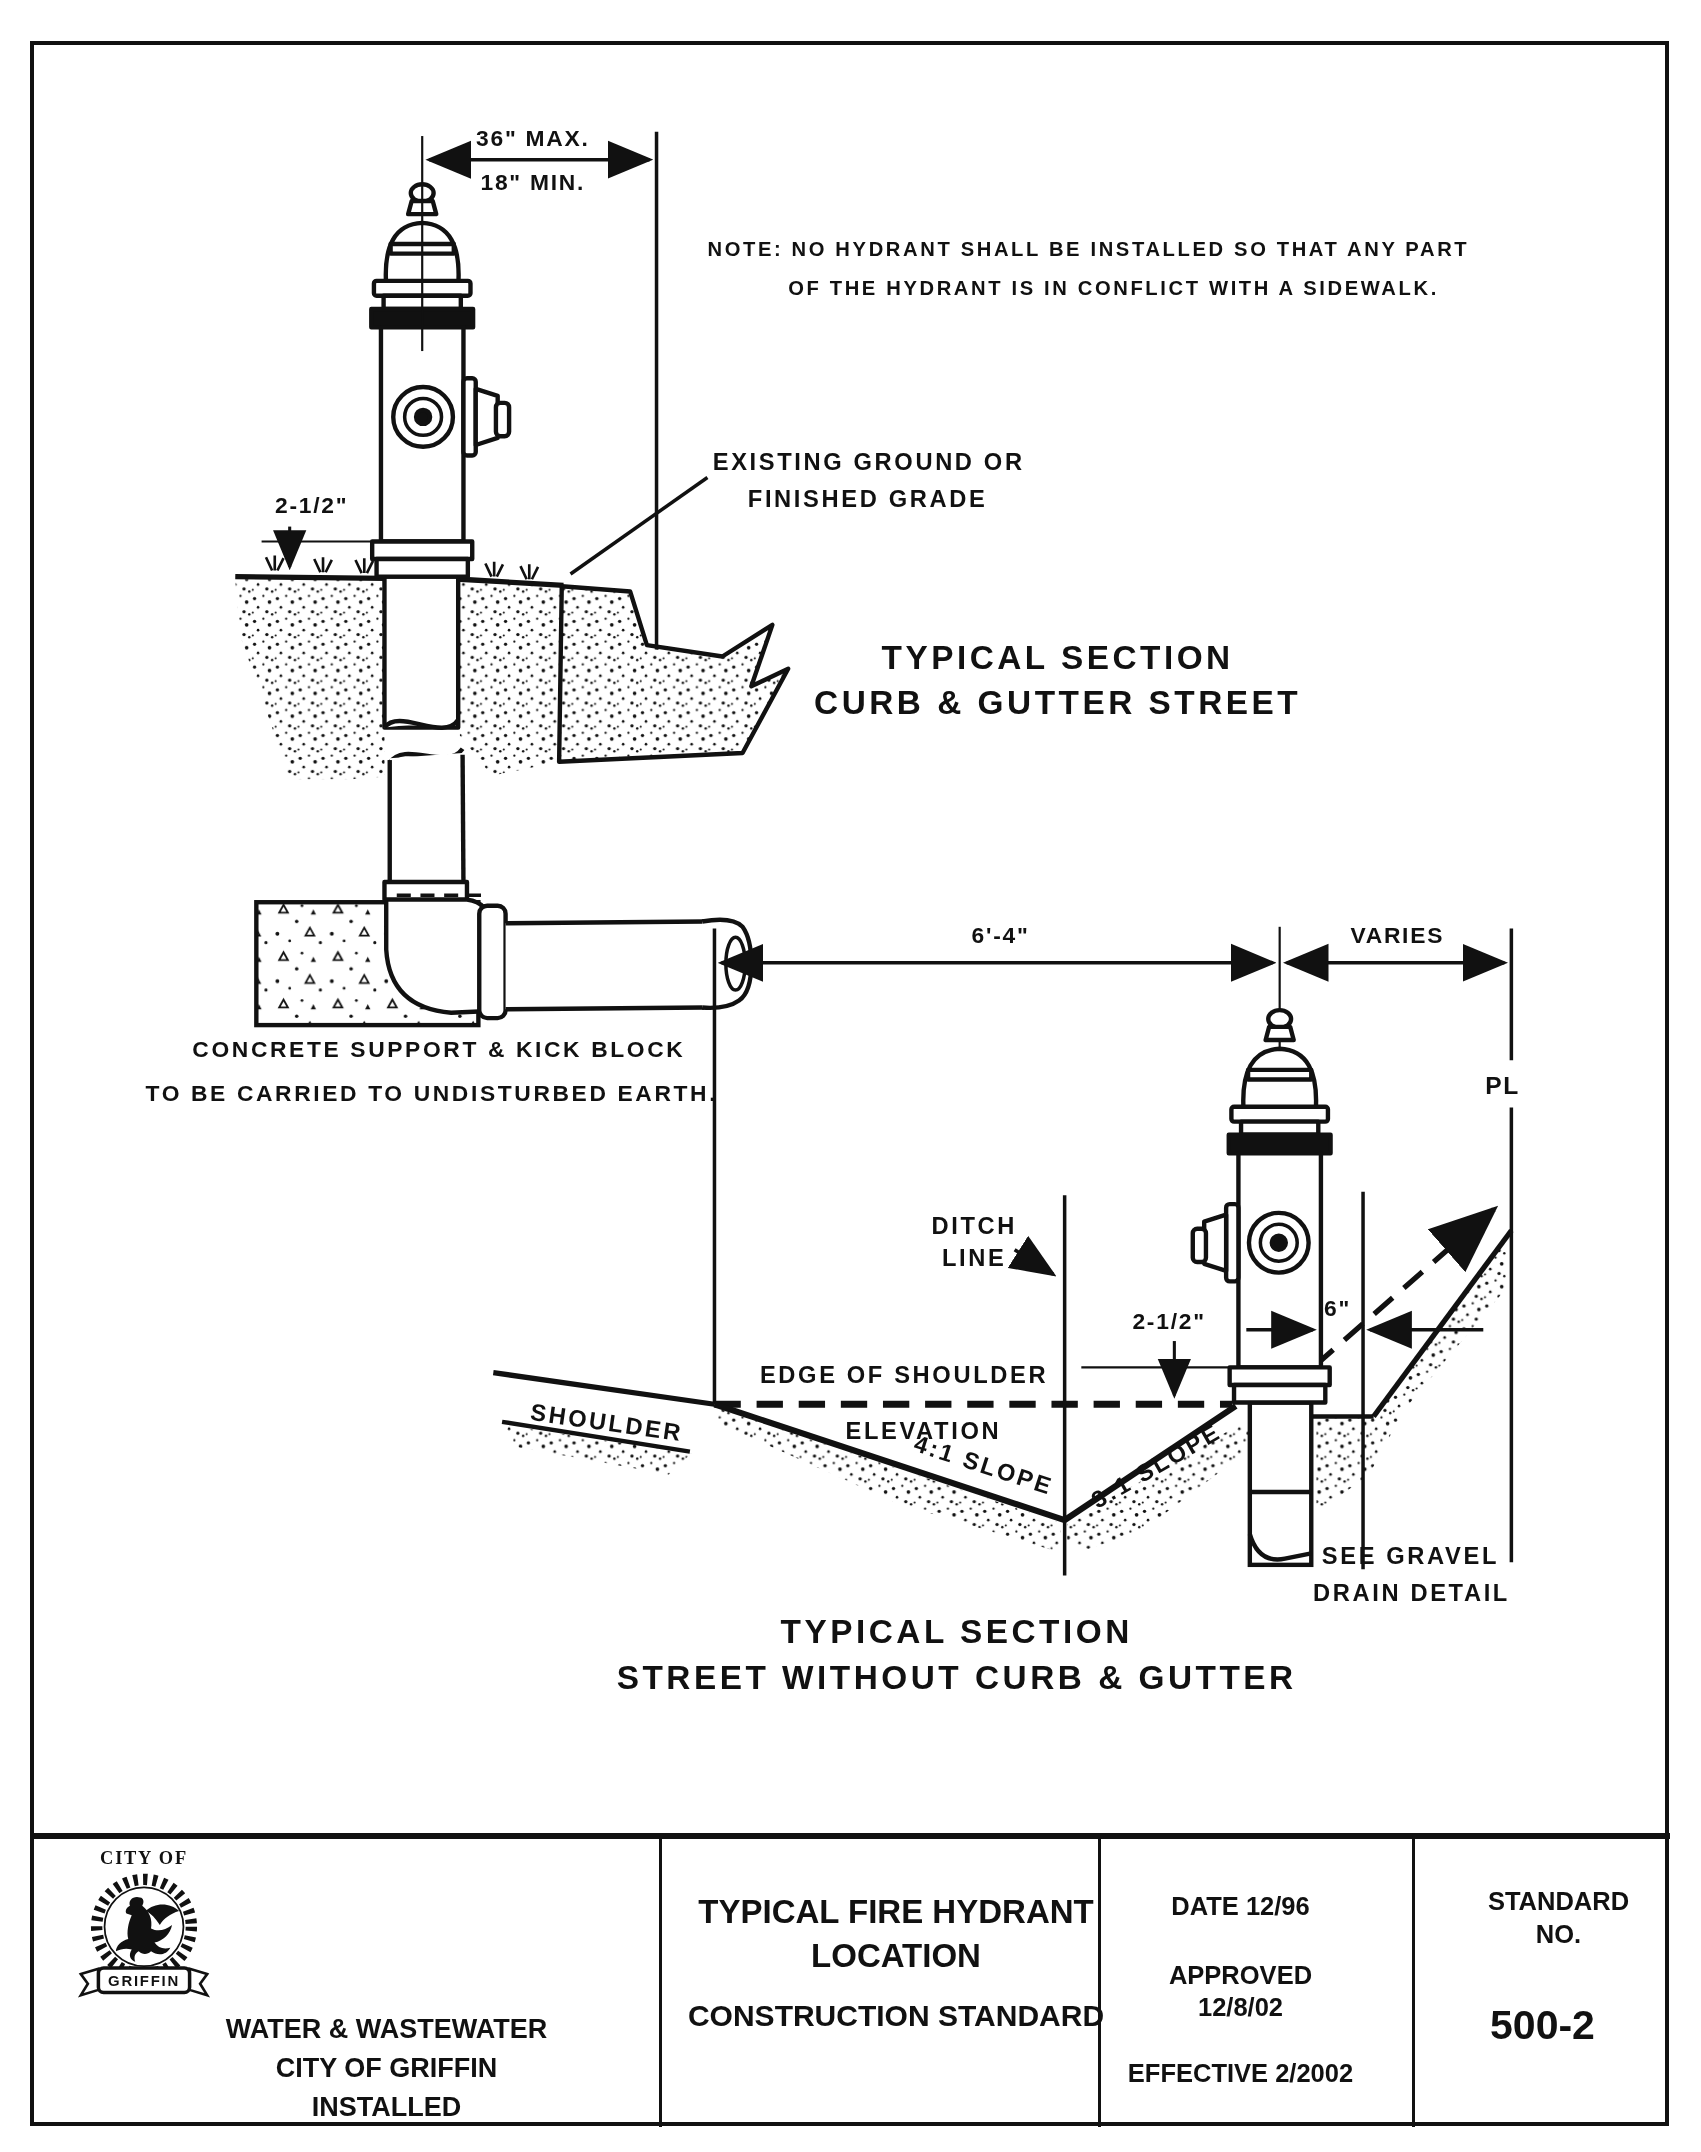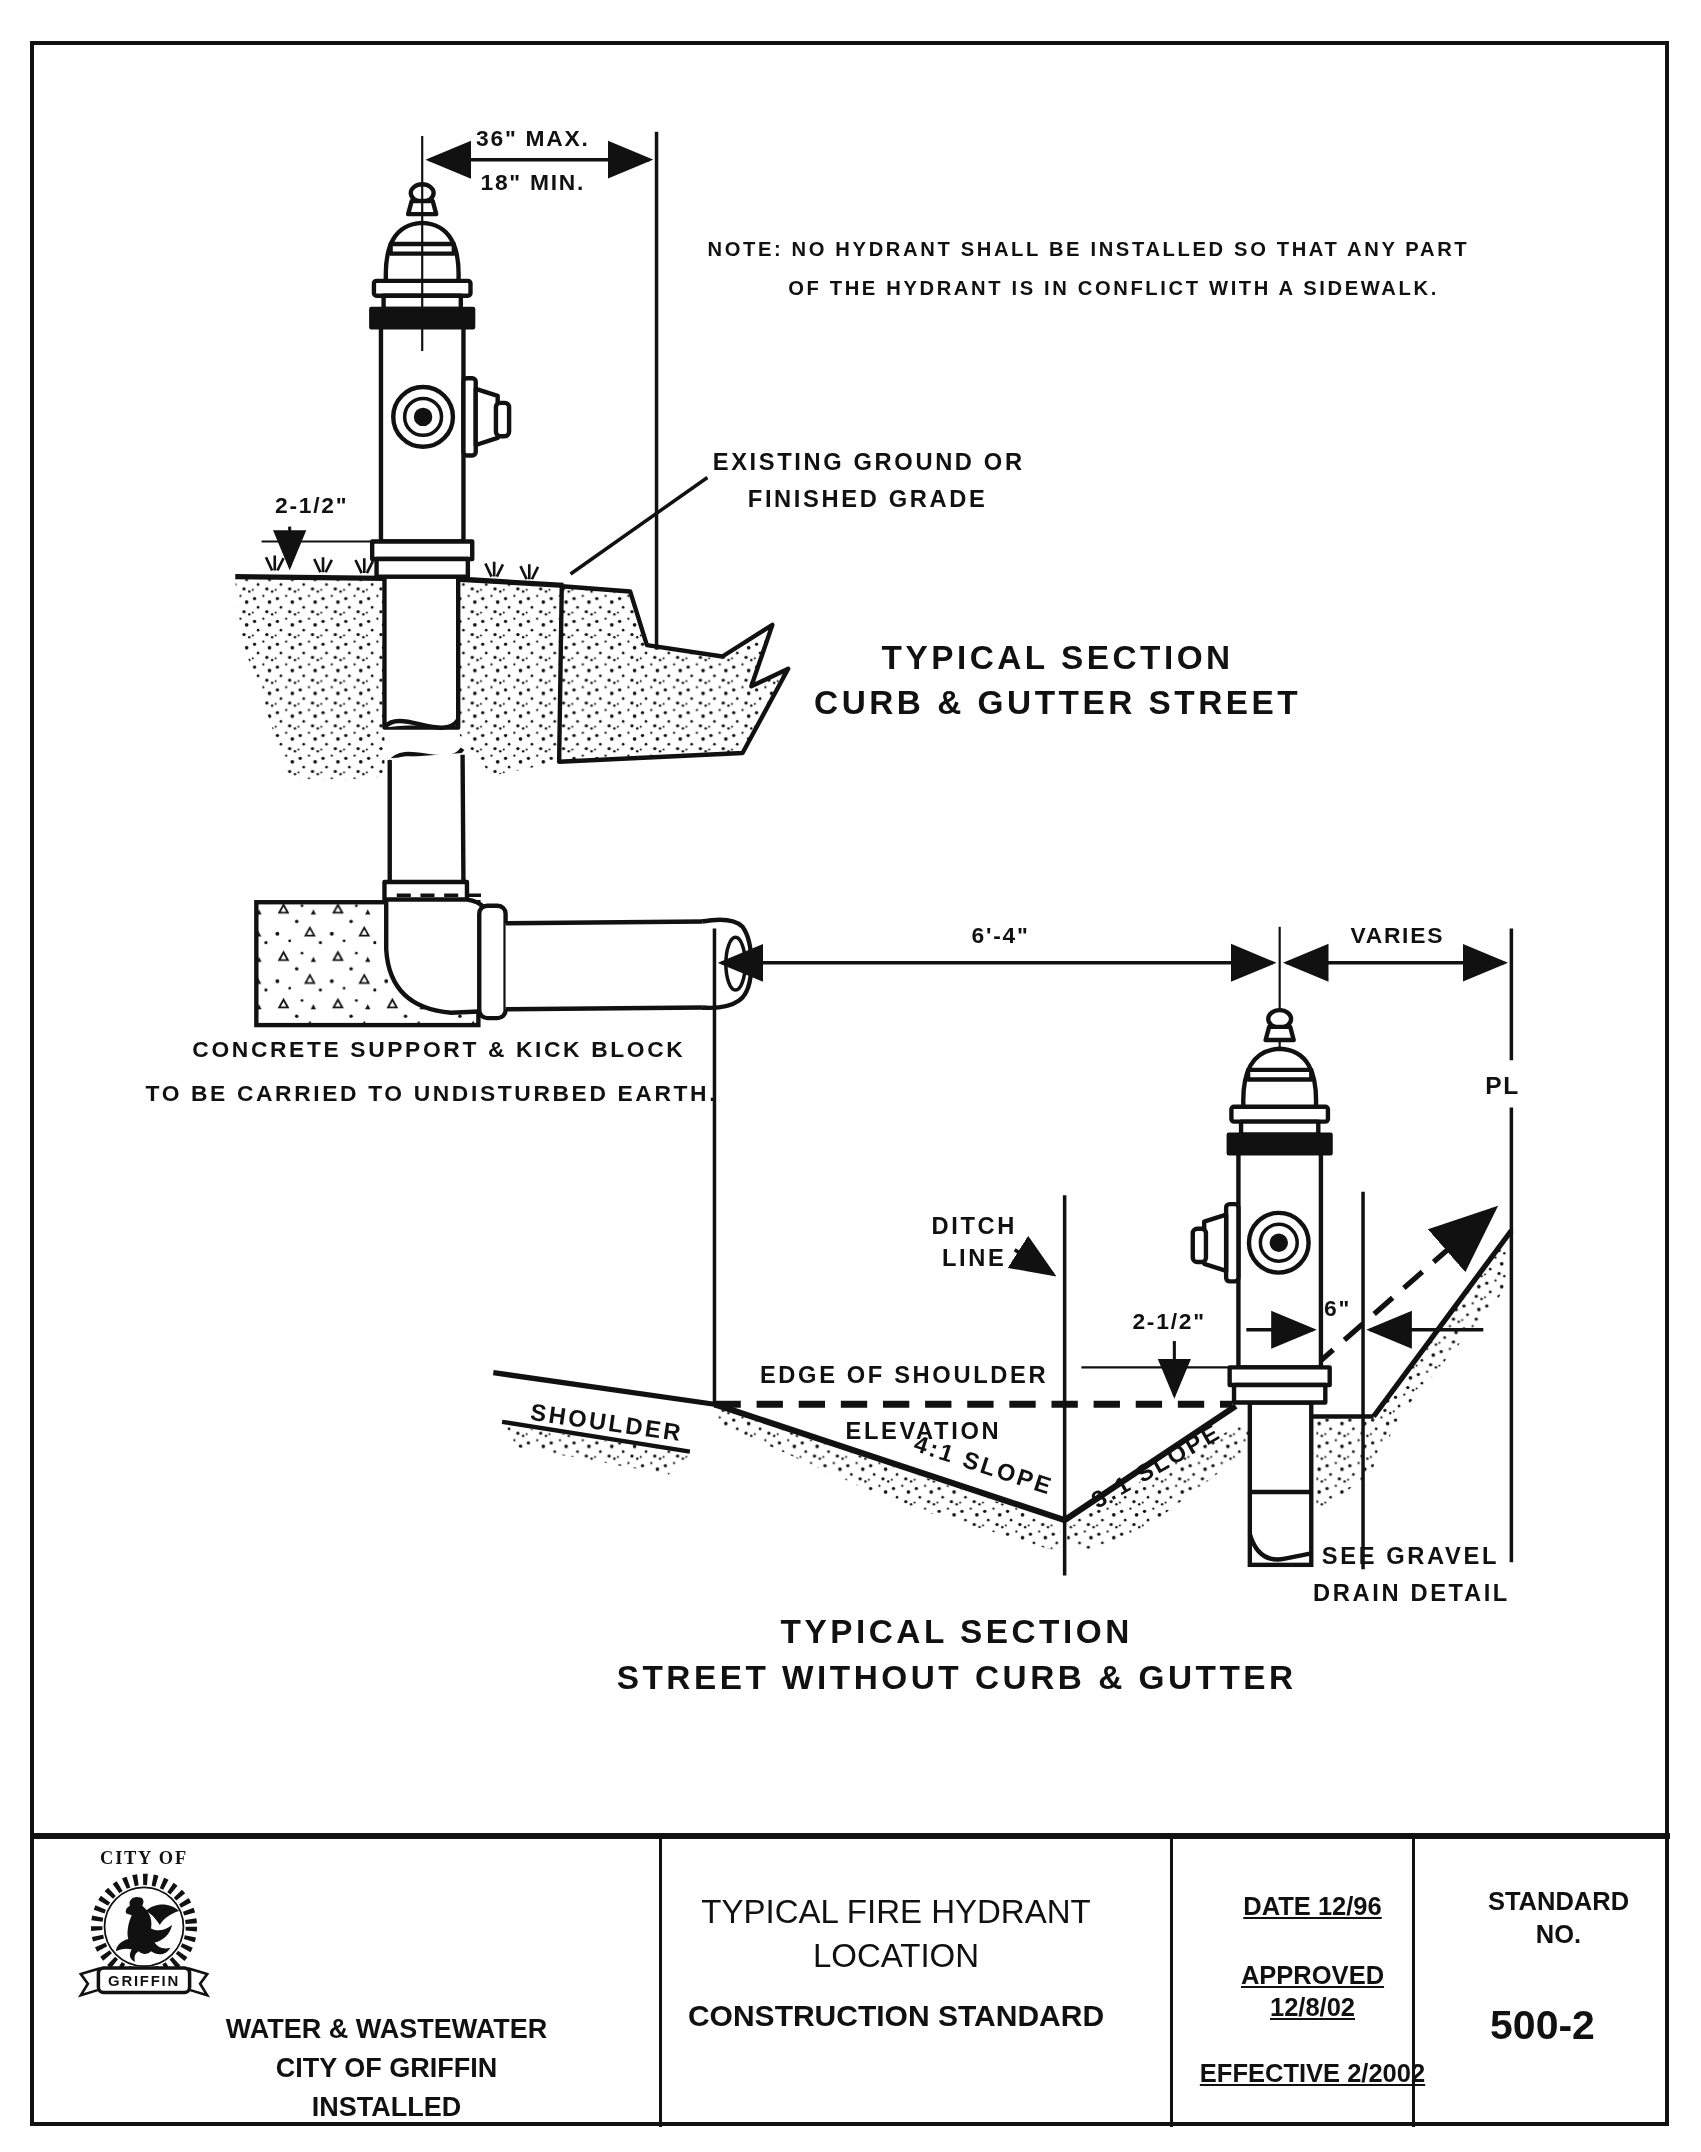--- a/index.html
+++ b/index.html
@@ -15,24 +15,24 @@
   .t-title{font-size:38px;letter-spacing:4px;}
   .t-cap{font-size:26px;letter-spacing:3px;}
   .t-pl{font-size:28px;letter-spacing:2px;}
   
   .tblock{position:absolute;left:30px;top:1833px;width:1640px;height:294px;
           border-top:6.1px solid #111;box-sizing:border-box;}
   .tcell{position:absolute;top:0;height:100%;box-sizing:border-box;text-align:center;}
   .tcell.b{border-left:3.5px solid #111;}
   .c1{left:0;width:713px;}
   .c2{left:629px;width:471px;}
-  .c3{left:1140px;width:282px;text-decoration:underline;}
+  .c3{left:1068px;width:282px;}
   .c4{left:1382px;width:258px;}
   .dept{position:absolute;left:0;top:171px;width:100%;font-weight:bold;font-size:27px;line-height:39px;}
-  .dtitle{margin-top:51px;font-weight:normal;font-size:33px;line-height:44px;}
+  .dtitle{margin-top:51px;font-weight:bold;font-size:33px;line-height:44px;}
   .dsub{margin-top:21px;font-weight:bold;font-size:30px;}
   .d3{font-weight:bold;font-size:25.5px;line-height:32px;}
   .d3 .row1{margin-top:51px;}
   .d3 .row2{margin-top:37px;}
   .d3 .row3{margin-top:0px;}
   .d3 .row4{margin-top:34px;}
   .d4label{margin-top:46px;font-weight:bold;font-size:25.5px;line-height:33px;margin-left:32px;}
   .d4num{margin-top:51px;font-weight:bold;font-size:41px;}
   .logo-wrap{position:absolute;left:0;top:7px;width:100%;display:flex;justify-content:center;}
 </style>

